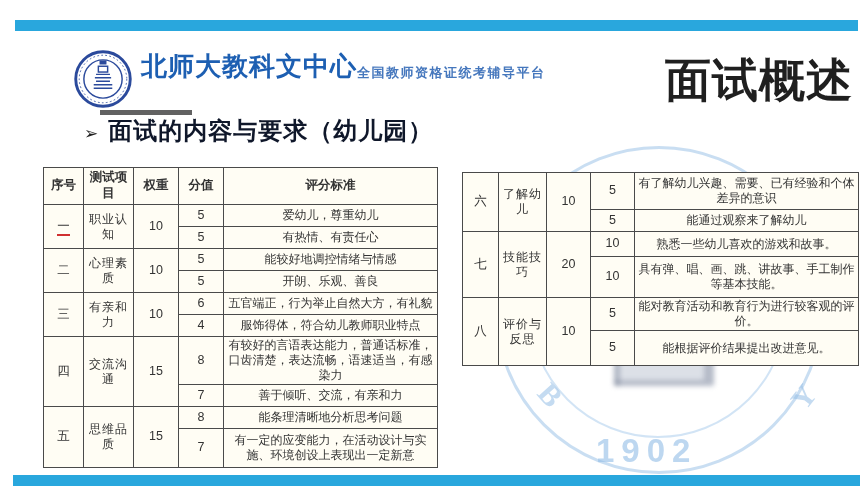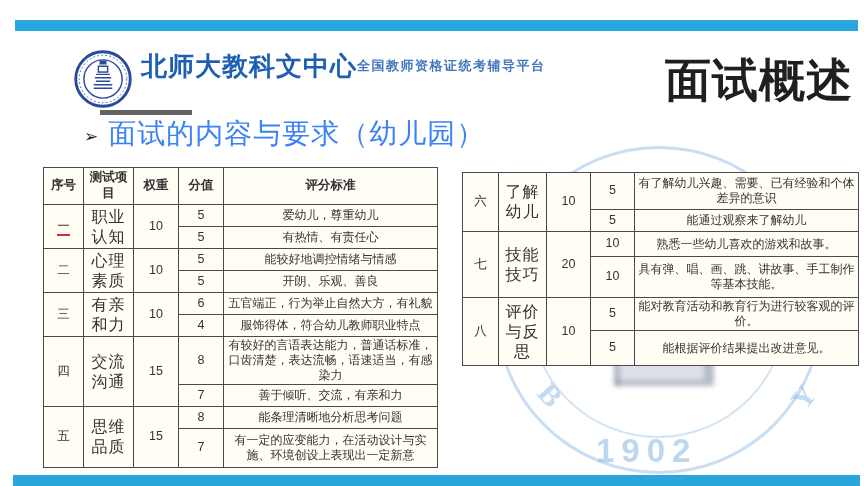--- a/index.html
+++ b/index.html
@@ -22,31 +22,31 @@
   }
   
   .bar{position:absolute;background:var(--accent-blue);}
   .bar-top{left:15px;top:20px;width:843px;height:11px;}
   .bar-bottom{left:13px;top:475px;width:847px;height:11px;box-shadow:0 2px 0 #1b79a6;}
   
   .logo{position:absolute;left:74px;top:50px;display:flex;align-items:flex-start;gap:9px;}
   .seal{width:58px;height:58px;flex:0 0 auto;}
   .logo-text{display:flex;flex-direction:row;}
   .logo-name{font-size:26px;font-weight:bold;color:var(--logo-blue);letter-spacing:1px;line-height:1.25;}
-  .logo-tagline{font-size:13px;font-weight:bold;color:var(--logo-sub-blue);letter-spacing:1.5px;margin-top:7px;}
+  .logo-tagline{font-size:13px;font-weight:bold;color:var(--logo-sub-blue);letter-spacing:1.5px;margin-top:14px;}
   .slide-title{
     position:absolute;left:660px;top:50px;width:198px;text-align:center;
     font-size:46px;font-weight:900;color:var(--ink);letter-spacing:1px;
     font-family:"Liberation Sans","DejaVu Sans",sans-serif;
   }
   
   .subtitle{position:absolute;left:84px;top:115px;display:flex;align-items:center;gap:10px;}
   .subtitle-arrow{font-size:17px;color:#222;line-height:1;transform:translateY(2px);}
   .subtitle-text{
-    font-size:28px;font-weight:400;color:#3b82f6;letter-spacing:1px;
+    font-size:24px;font-weight:700;color:#0f172a;letter-spacing:1px;
     font-family:"Liberation Serif","DejaVu Serif",serif;
   }
   .subtitle-overline{position:absolute;left:100px;top:110px;width:92px;height:5px;background:#2e2e2e;opacity:.75;filter:blur(.6px);}
   
   .wm{position:absolute;pointer-events:none;}
   .wm-outer{left:495px;top:146px;width:322px;height:322px;border:3px solid rgba(148,190,230,.50);border-radius:50%;}
   .wm-inner{left:529px;top:180px;width:254px;height:254px;border:2px solid rgba(148,190,230,.42);border-radius:50%;}
   .wm-year{left:596px;top:432px;font-size:33px;color:rgba(148,190,230,.62);letter-spacing:7px;font-weight:bold;}
   .wm-letter{font-size:30px;font-weight:bold;color:rgba(148,190,230,.55);font-family:"Liberation Serif","DejaVu Serif",serif;}
   .wm-b{left:540px;top:378px;transform:rotate(48deg);}
@@ -56,21 +56,21 @@
   .wm-blur-rect{left:614px;top:340px;width:100px;height:46px;background:rgba(140,152,175,.30);filter:blur(2.5px);border-radius:2px;
     box-shadow:inset 6px 4px 0 rgba(90,100,125,.35), inset -10px -6px 0 rgba(90,100,125,.3);}
   
   table.tbl{position:absolute;border-collapse:collapse;background:var(--table-bg);
     font-size:12px;color:var(--table-ink);table-layout:fixed;}
   table.tbl td{border:1px solid var(--table-border);padding:1px 3px;line-height:1.25;vertical-align:middle;}
   .tbl-left{left:43px;top:167px;width:394px;}
   .tbl-right{left:462px;top:172px;width:396px;}
   td.hdr{font-weight:bold;text-align:center;font-size:12.5px;height:34px;}
   td.num{text-align:center;font-size:12.5px;}
-  td.item{text-align:center;font-size:16px;letter-spacing:1px;}
+  td.item{text-align:center;font-size:12px;letter-spacing:1px;}
   td.crit{text-align:center;padding-left:6px;}
   .h19{height:19px;} .h22{height:22px;} .h27{height:27px;} .h32{height:32px;}
   .h34{height:34px;} .h36{height:36px;} .h38{height:38px;}
   .red-u{border-bottom:2px solid var(--red-mark);padding-bottom:1px;}
 </style>
 </head>
 <body>
 
 <div class="wm wm-outer"></div>
 <div class="wm wm-inner"></div>

